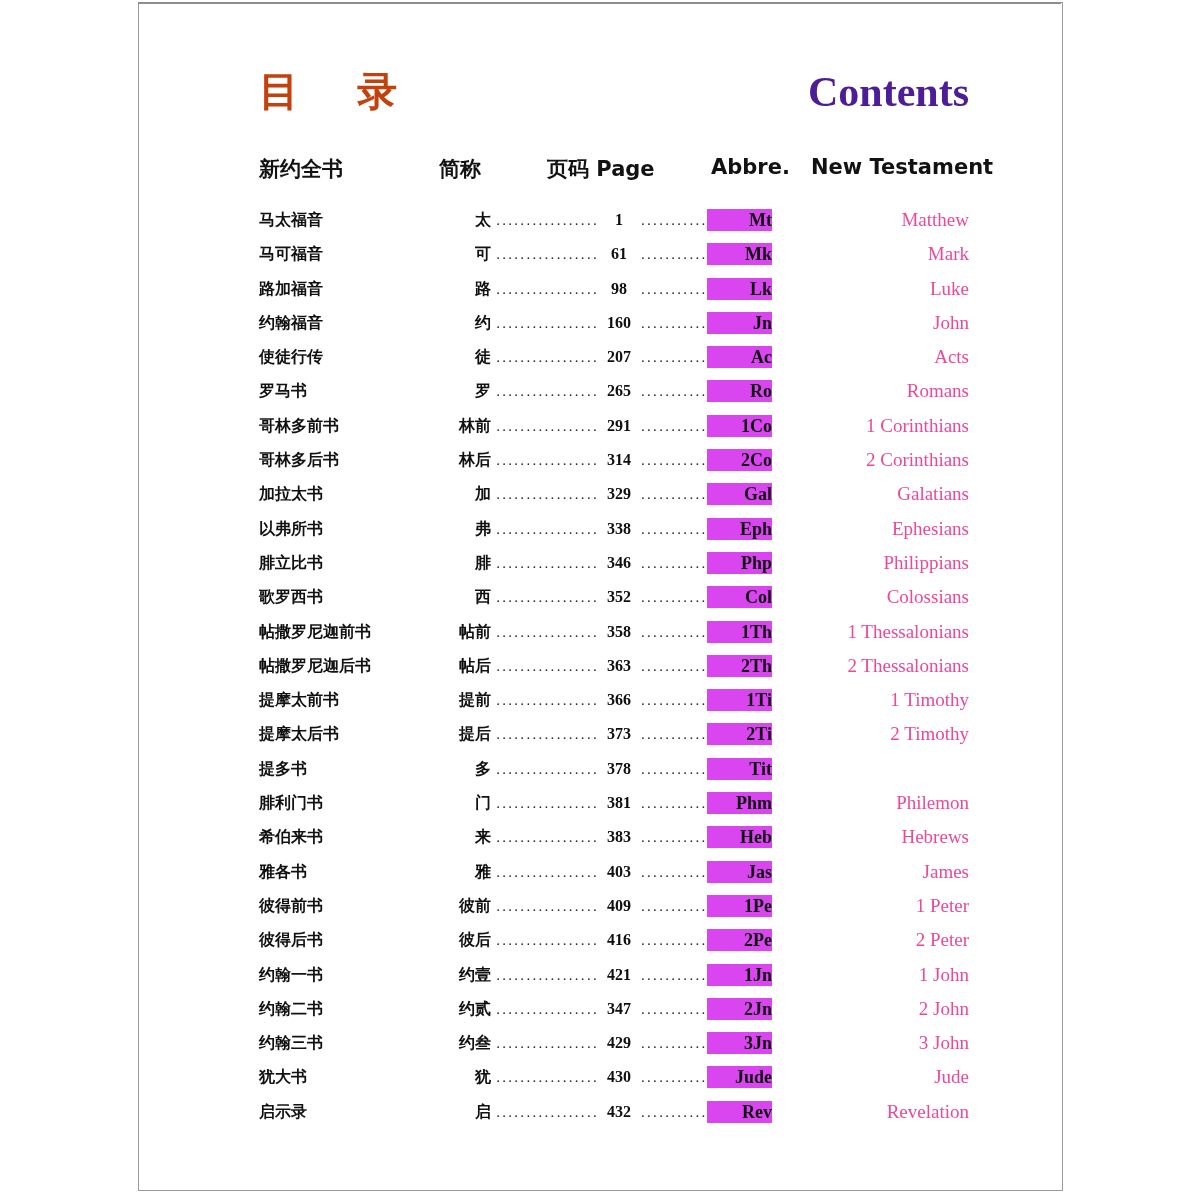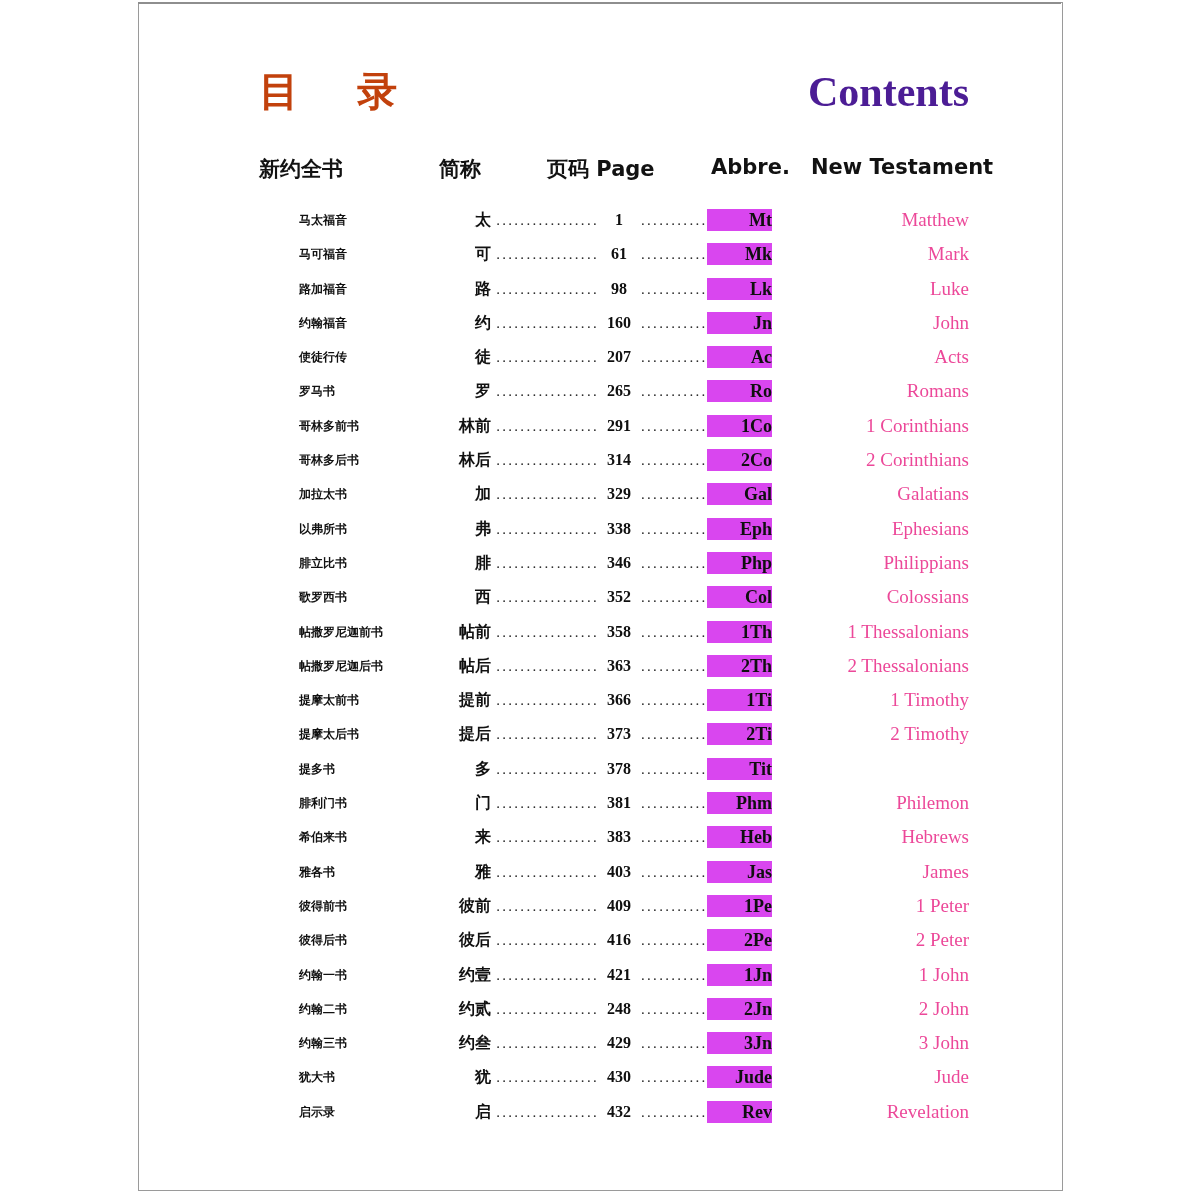--- a/index.html
+++ b/index.html
@@ -100,25 +100,24 @@
   }
 
   
   .c-book {
     position: absolute;
     left: 0px;
     top: 0px;
     width: 170px;
     font-family: "DejaVu Sans", "Liberation Sans", sans-serif;
     font-weight: bold;
-    font-size: 12px;
+    font-size: 16px;
     color: #111111;
     line-height: 22px;
     white-space: nowrap;
-    margin-left: 40px;
   }
 
   
   .c-mid {
     position: absolute;
     left: 170px;
     top: 0px;
     width: 340px;
     height: 22px;
     line-height: 22px;
@@ -470,21 +469,21 @@
             <span class="leader-b">......................................</span>
             <span class="c-abbren">1Jn</span>
           </span>
           <span class="c-name">1 John</span>
         </div>
         <div class="row">
           <span class="c-book">约翰二书</span>
           <span class="c-mid">
             <span class="c-abbrcn">约贰</span>
             <span class="leader-a">......................................</span>
-            <span class="c-page">248</span>
+            <span class="c-page">347</span>
             <span class="leader-b">......................................</span>
             <span class="c-abbren">2Jn</span>
           </span>
           <span class="c-name">2 John</span>
         </div>
         <div class="row">
           <span class="c-book">约翰三书</span>
           <span class="c-mid">
             <span class="c-abbrcn">约叁</span>
             <span class="leader-a">......................................</span>

